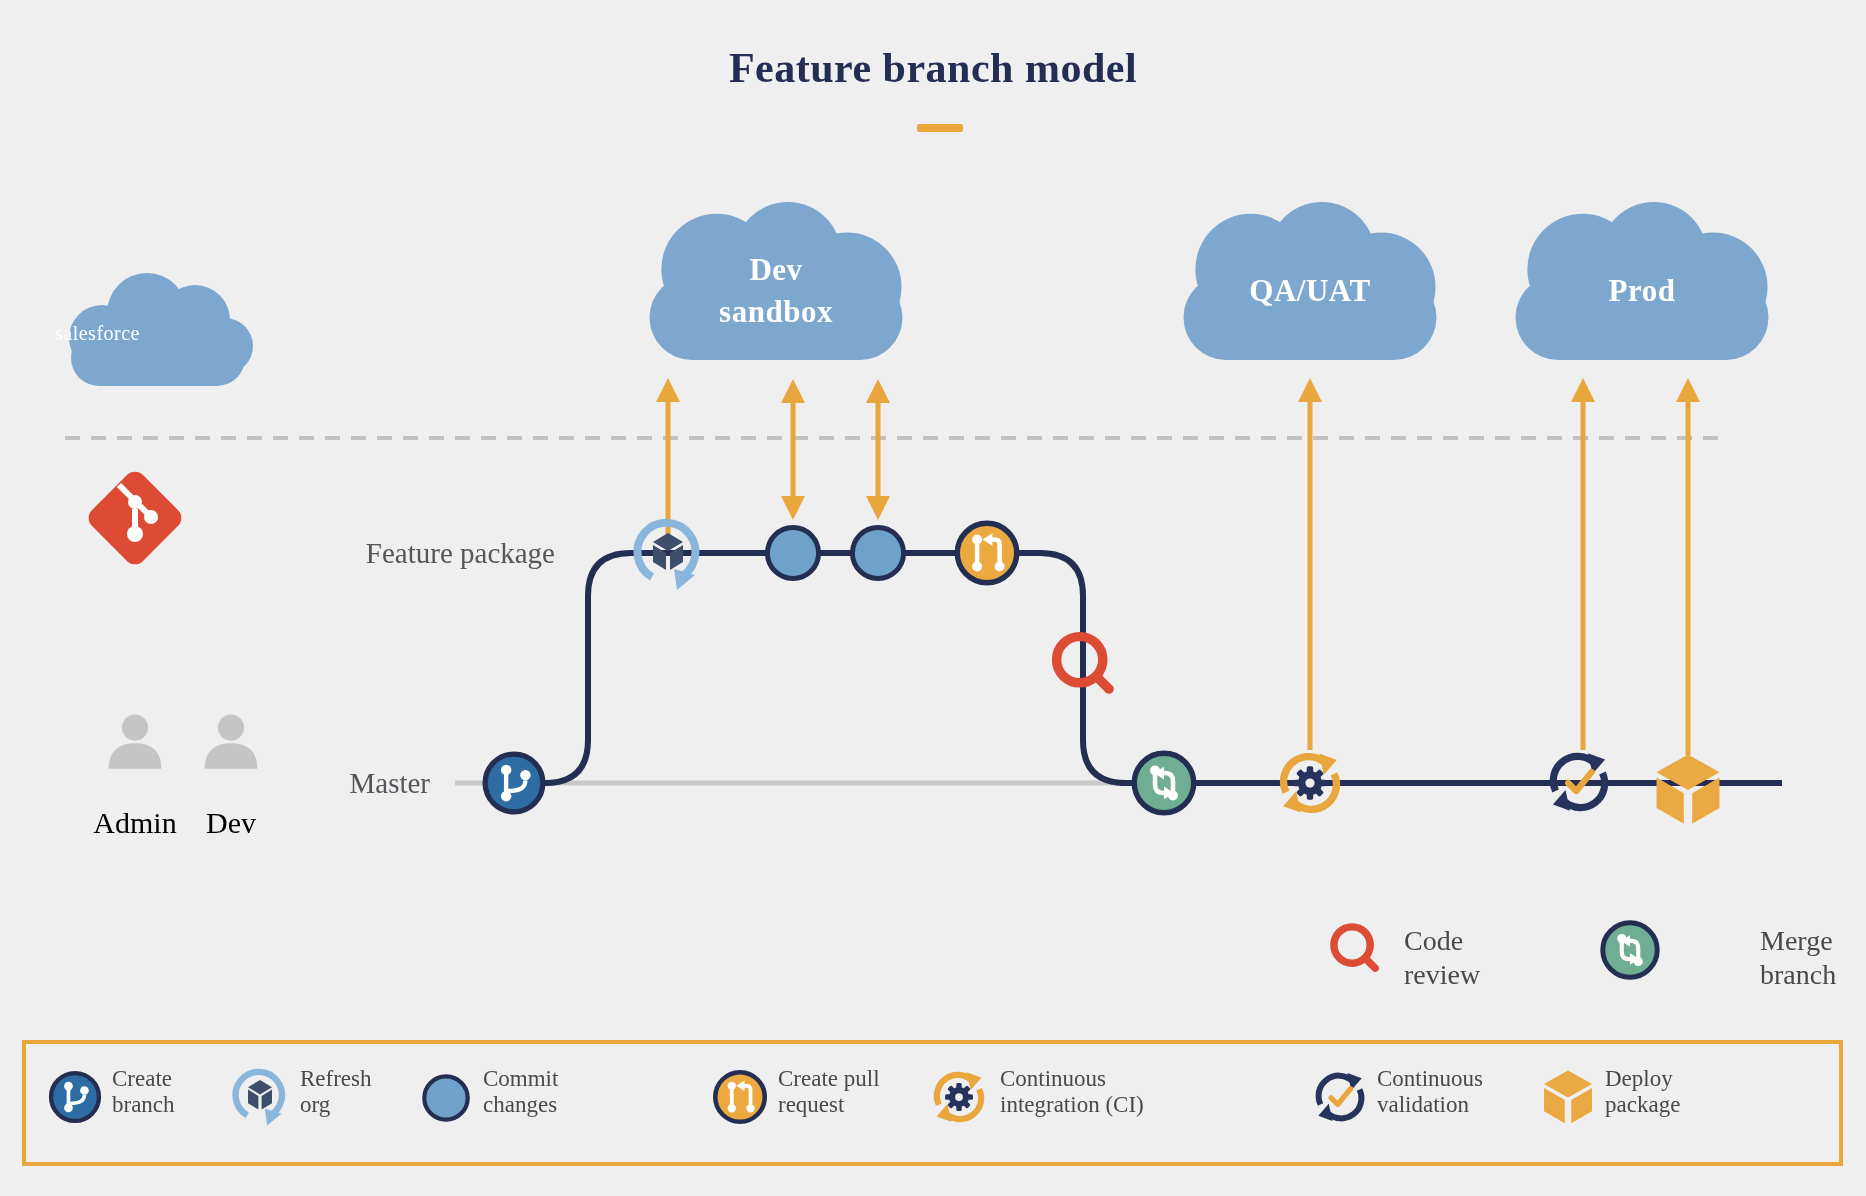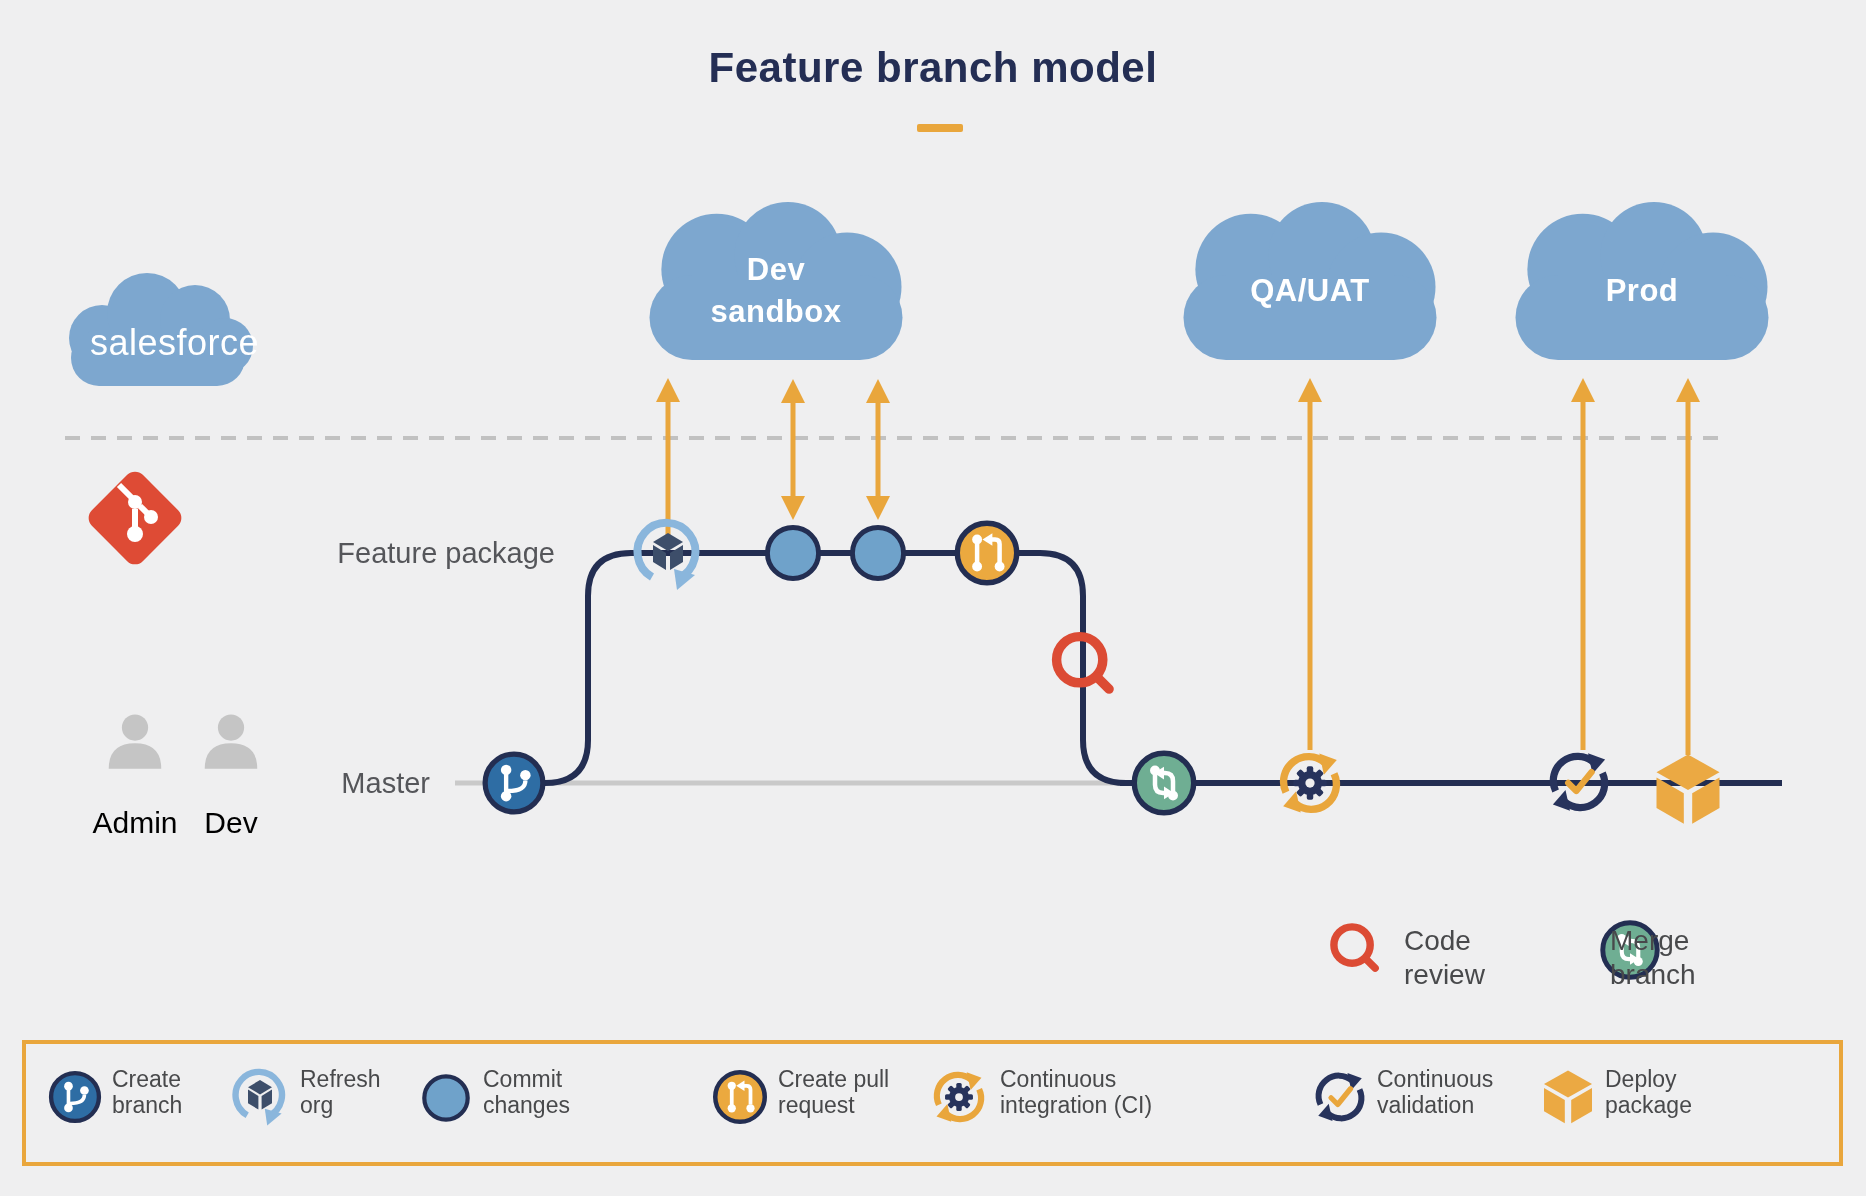--- a/index.html
+++ b/index.html
@@ -1,28 +1,28 @@
 <!DOCTYPE html>
 <html><head>
 <meta charset="utf-8">
 <style>
   html,body{margin:0;padding:0;background:#e4e4e6;}
   .stage{position:relative;width:1866px;height:1196px;background:#efeff0;overflow:hidden;
-         font-family:Liberation Sans, sans-serif;}
+         font-family:Liberation Serif, serif;}
   .abs{position:absolute;}
   .title{left:0;top:44px;width:100%;text-align:center;font-size:42px;font-weight:bold;
          color:#242e54;letter-spacing:.5px;}
   .title-underline{left:917px;top:124px;width:46px;height:8px;background:#e9a63c;border-radius:2px;}
   .cloud{width:278px;height:168px;}
   .cloud svg{position:absolute;left:0;top:0;}
   .cloud-label{position:absolute;left:0;top:0;right:0;bottom:0;display:flex;align-items:center;
                justify-content:center;padding-top:22px;color:#fff;font-weight:bold;font-size:31px;
                text-align:center;white-space:pre-line;line-height:1.35;letter-spacing:.5px;}
-  .sf-label{position:absolute;left:0;top:64px;width:100%;text-align:right;color:#fff;
-            font-size:36px;letter-spacing:.5px;}
+  .sf-label{position:absolute;left:0;top:64px;width:100%;text-align:left;color:#fff;
+            font-size:20px;letter-spacing:.5px;}
   .lbl{color:#55565a;font-size:29px;}
   .lbl-right{text-align:right;}
   .actor-label{color:#000000;font-size:30px;text-align:center;}
   .legend-box{left:22px;top:1040px;width:1813px;height:118px;border:4px solid #e9a63c;}
   .legend-text{font-size:23px;line-height:1.14;color:#48494b;white-space:pre-line;}
   .anno-text{font-size:28px;line-height:1.2;color:#48494b;white-space:pre-line;}
 </style>
 </head>
 <body>
 
@@ -241,21 +241,21 @@
     </svg>
 
   <svg class="abs" style="left:1324px;top:917px" width="66" height="66" viewBox="0 0 80 80">
       <use href="#sym-code-review"></use>
     </svg>
   <div class="abs anno-text" style="left:1404px;top:924px">Code
 review</div>
   <svg class="abs" style="left:1597px;top:917px" width="66" height="66" viewBox="0 0 80 80">
       <use href="#sym-merge-branch"></use>
     </svg>
-  <div class="abs anno-text" style="left:1610px;top:924px">Merge
+  <div class="abs anno-text" style="left:1760px;top:924px">Merge
 branch</div>
 
   <div class="abs legend-box"></div>
 
   <svg class="abs" style="left:46px;top:1068px" width="58" height="58" viewBox="0 0 80 80">
       <use href="#sym-create-branch"></use>
     </svg>
   <div class="abs legend-text" style="left:112px;top:1066px">Create
 branch</div>
 

